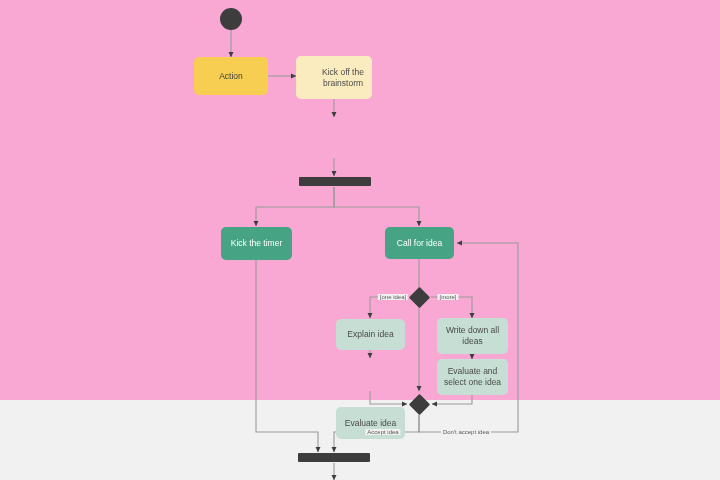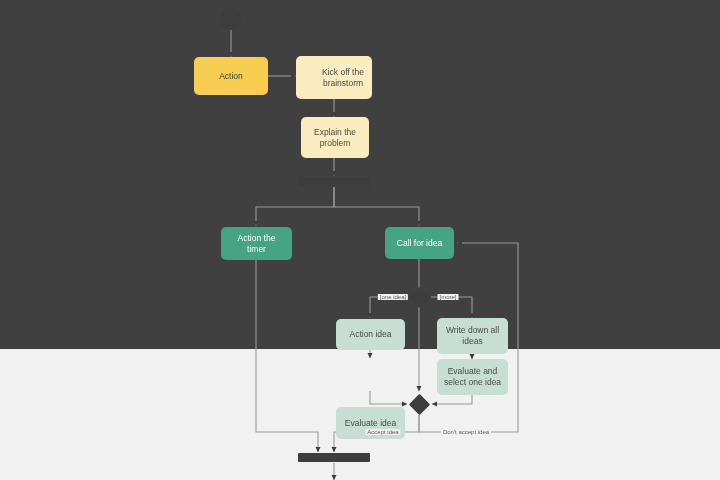--- a/index.html
+++ b/index.html
@@ -9,22 +9,22 @@
   body {
     width: 720px;
     height: 480px;
     background: #f1f1f1;
     font-family: "Liberation Sans", sans-serif;
     overflow: hidden;
   }
   #canvas {
     position: relative;
     width: 720px;
-    height: 349px;
-    background: #404040;
+    height: 400px;
+    background: #f9a8d4;
   }
   #edges {
     position: absolute;
     left: 0;
     top: 0;
     width: 720px;
     height: 480px;
   }
   .node {
     position: absolute;
@@ -133,32 +133,30 @@
     </g>
   </svg>
 
   <div class="start-circle" style="left:220px; top:8px; width:22px; height:22px;"></div>
 
   <div class="node node-action" style="left:194px; top:57px; width:74px; height:38px;">Action</div>
 
   <div class="node node-pale" style="left:296px; top:56px; width:76px; height:43px;padding-left:24px;">Kick off the
 brainstorm</div>
 
-  <div class="node node-pale" style="left:301px; top:117px; width:68px; height:41px;">Explain the
-problem</div>
 
   <div class="bar" style="left:299px; top:177px; width:72px; height:9px;"></div>
 
-  <div class="node node-teal" style="left:221px; top:227px; width:71px; height:33px;">Action the timer</div>
+  <div class="node node-teal" style="left:221px; top:227px; width:71px; height:33px;">Kick the timer</div>
 
   <div class="node node-teal" style="left:385px; top:227px; width:69px; height:32px;">Call for idea</div>
 
   <div class="diamond" style="left:412px; top:290px; width:15px; height:15px;"></div>
 
-  <div class="node node-mint" style="left:336px; top:319px; width:69px; height:31px;">Action idea</div>
+  <div class="node node-mint" style="left:336px; top:319px; width:69px; height:31px;">Explain idea</div>
 
   <div class="node node-mint" style="left:336px; top:359px; width:69px; height:32px;margin-top:48px;">Evaluate idea</div>
 
   <div class="node node-mint" style="left:437px; top:359px; width:71px; height:36px;">Evaluate and
 select one idea</div>
 
   <div class="node node-mint" style="left:437px; top:318px; width:71px; height:36px;">Write down all
 ideas</div>
 
   <div class="diamond" style="left:412px; top:397px; width:15px; height:15px;"></div>

